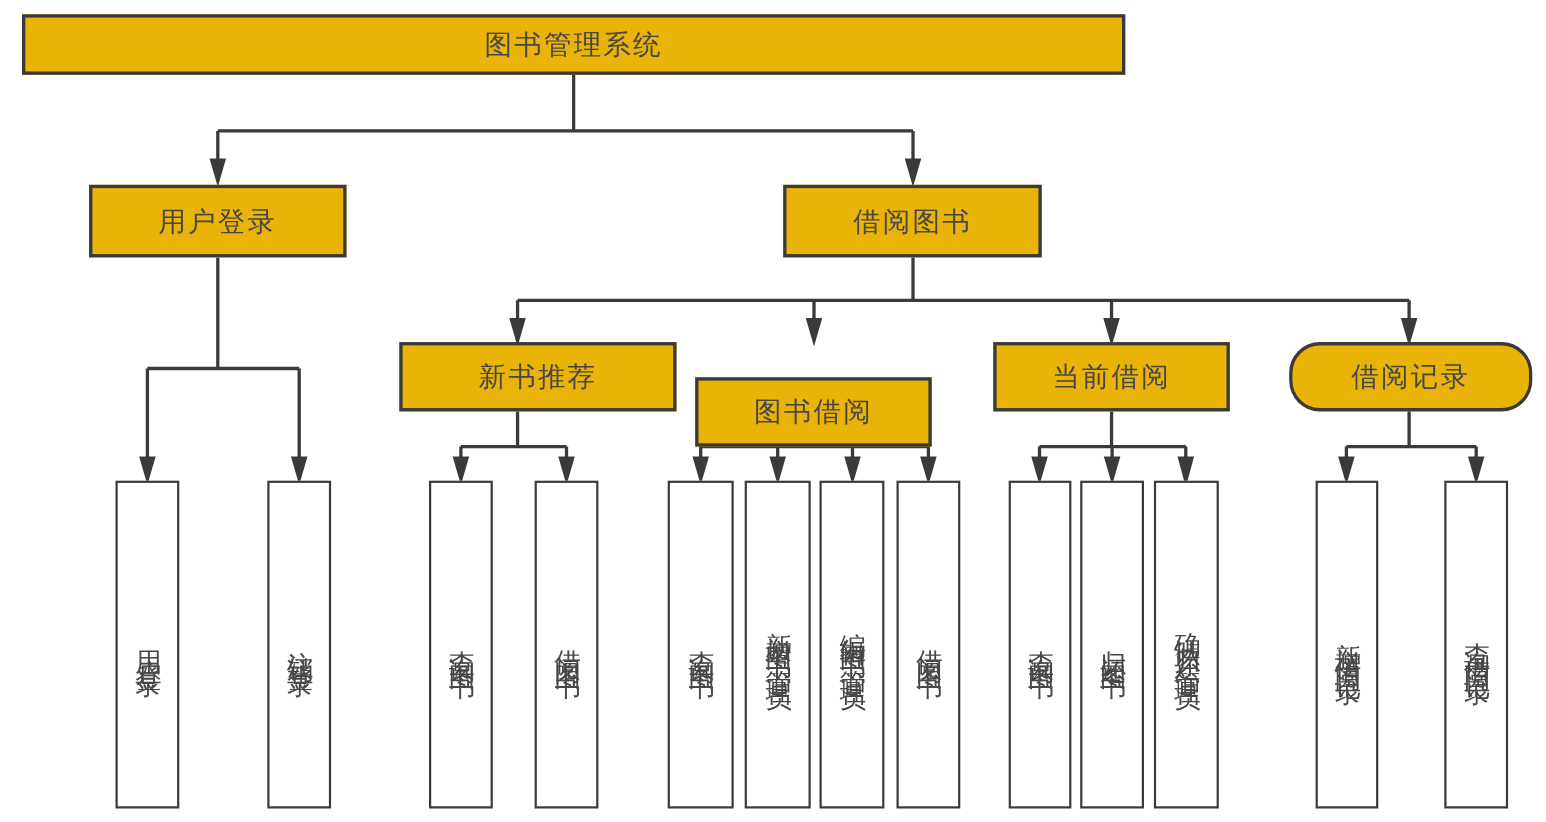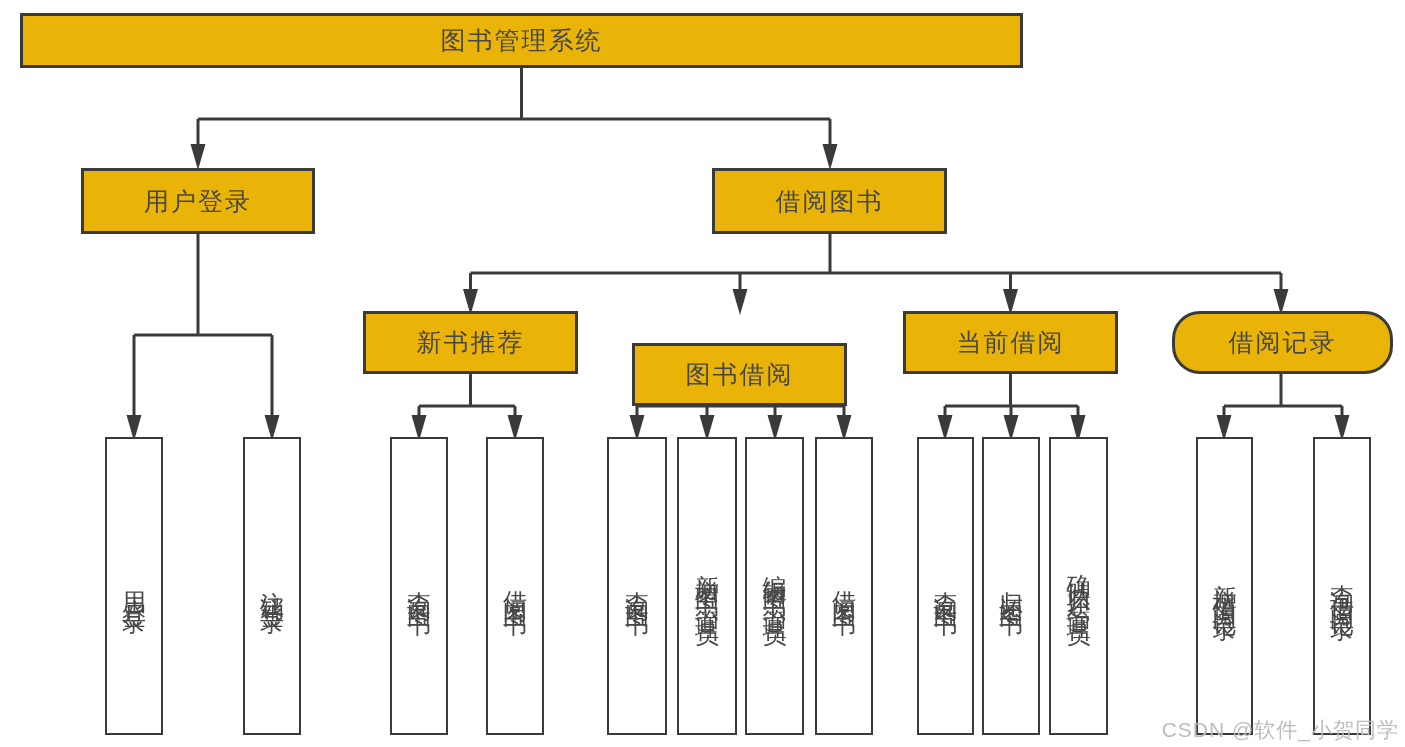--- a/index.html
+++ b/index.html
@@ -108,21 +108,21 @@
     <span>图书管理系统</span>
   </div>
 
   <div class="node" style="left:81px;top:168px;width:234px;height:66px;">
     <span>用户登录</span>
   </div>
   <div class="node" style="left:712px;top:168px;width:235px;height:66px;">
     <span>借阅图书</span>
   </div>
 
-  <div class="node" style="left:363px;top:311px;width:215px;height:63px;">
+  <div class="node" style="left:363px;top:311px;width:252px;height:63px;">
     <span>新书推荐</span>
   </div>
   <div class="node" style="left:632px;top:311px;width:215px;height:63px;margin-top:32px;">
     <span>图书借阅</span>
   </div>
   <div class="node" style="left:903px;top:311px;width:215px;height:63px;font-family:Liberation Mono, monospace;">
     <span>当前借阅</span>
   </div>
   <div class="node" style="left:1172px;top:311px;width:221px;height:63px;border-radius:28px;">
     <span>借阅记录</span>
@@ -161,15 +161,14 @@
   <div class="leaf" style="left:1049px;width:59px;">
     <span>确认归还（管理员）</span>
   </div>
   <div class="leaf" style="left:1196px;width:57px;">
     <span>新增借阅记录</span>
   </div>
   <div class="leaf" style="left:1313px;width:58px;">
     <span>查询借阅记录</span>
   </div>
 
-  <div class="watermark">CSDN @软件_小贺同学</div>
 
 </div>
 
 </body></html>

